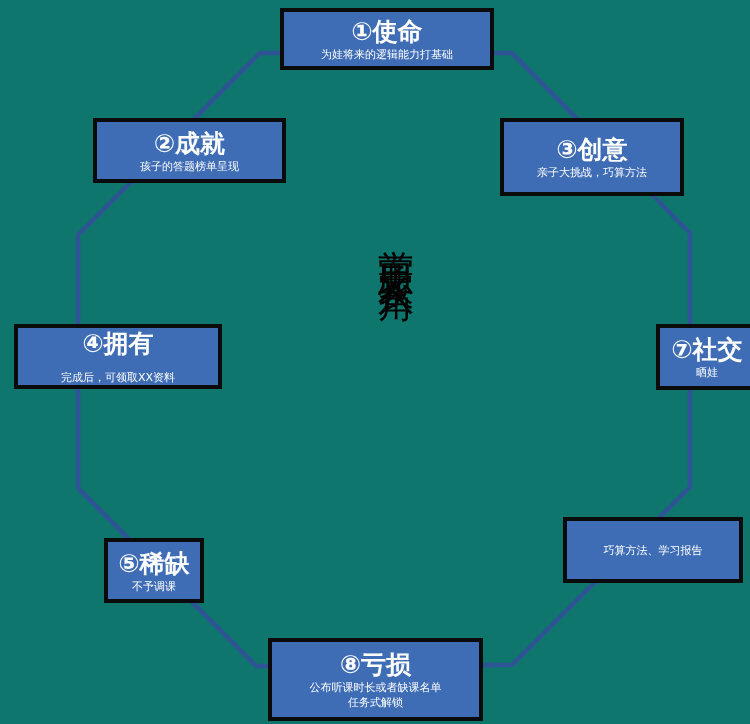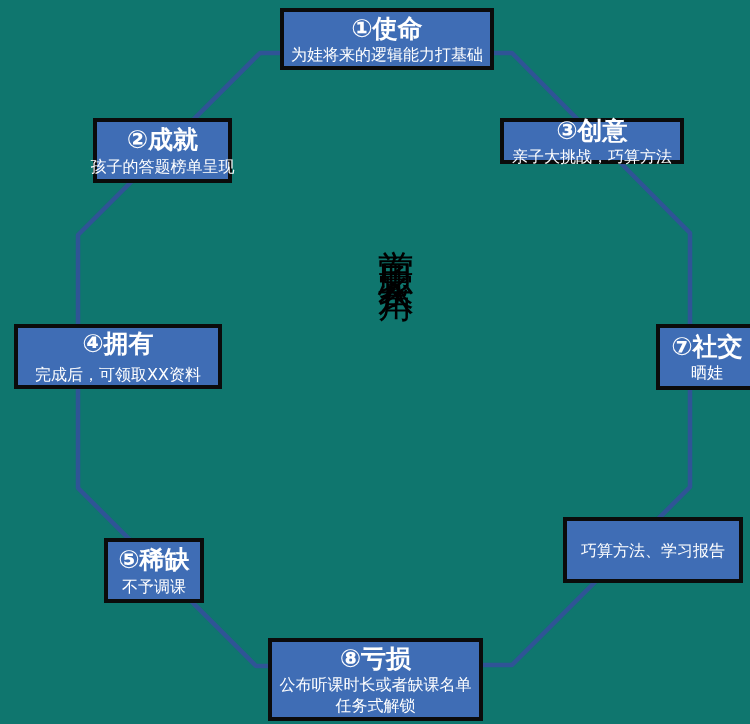--- a/index.html
+++ b/index.html
@@ -9,25 +9,25 @@
   }
   .connectors{position:absolute;left:0;top:0;width:750px;height:724px;}
   .node{
     position:absolute;box-sizing:border-box;
     background:#3F6DB5;border:4px solid #0b0b0b;
     color:#ffffff;display:flex;flex-direction:column;
     align-items:center;justify-content:center;text-align:center;
     line-height:1.25;
   }
   .node .title{font-size:25px;font-weight:bold;white-space:nowrap;}
-  .node .subtitle{font-size:16px;font-weight:normal;white-space:nowrap;margin-top:1px;}
+  .node .subtitle{font-size:11px;font-weight:normal;white-space:nowrap;margin-top:1px;}
   
   .n-mission    {left:280px;top:8px;  width:214px;height:62px;}
-  .n-achievement{left:93px; top:118px;width:139px;height:65px;}
-  .n-creativity {left:500px;top:118px;width:184px;height:46px;}
+  .n-achievement{left:93px; top:118px;width:193px;height:65px;}
+  .n-creativity {left:500px;top:118px;width:184px;height:78px;}
   .n-ownership  {left:14px;  top:324px;width:208px;height:65px;justify-content:space-between;}
   .n-scarcity   {left:104px;top:538px;width:100px;height:65px;}
   .n-unknown    {left:563px;top:517px;width:180px;height:66px;}
   .n-social     {left:643px;top:324px;width:102px;height:66px;margin-left:13px;}
   .n-loss       {left:268px;top:638px;width:215px;height:83px;}
   .center-title{
     position:absolute;left:371px;top:222px;
     writing-mode:vertical-rl;text-orientation:upright;
     font-size:36px;font-weight:400;color:#000000;
     letter-spacing:6px;white-space:nowrap;

